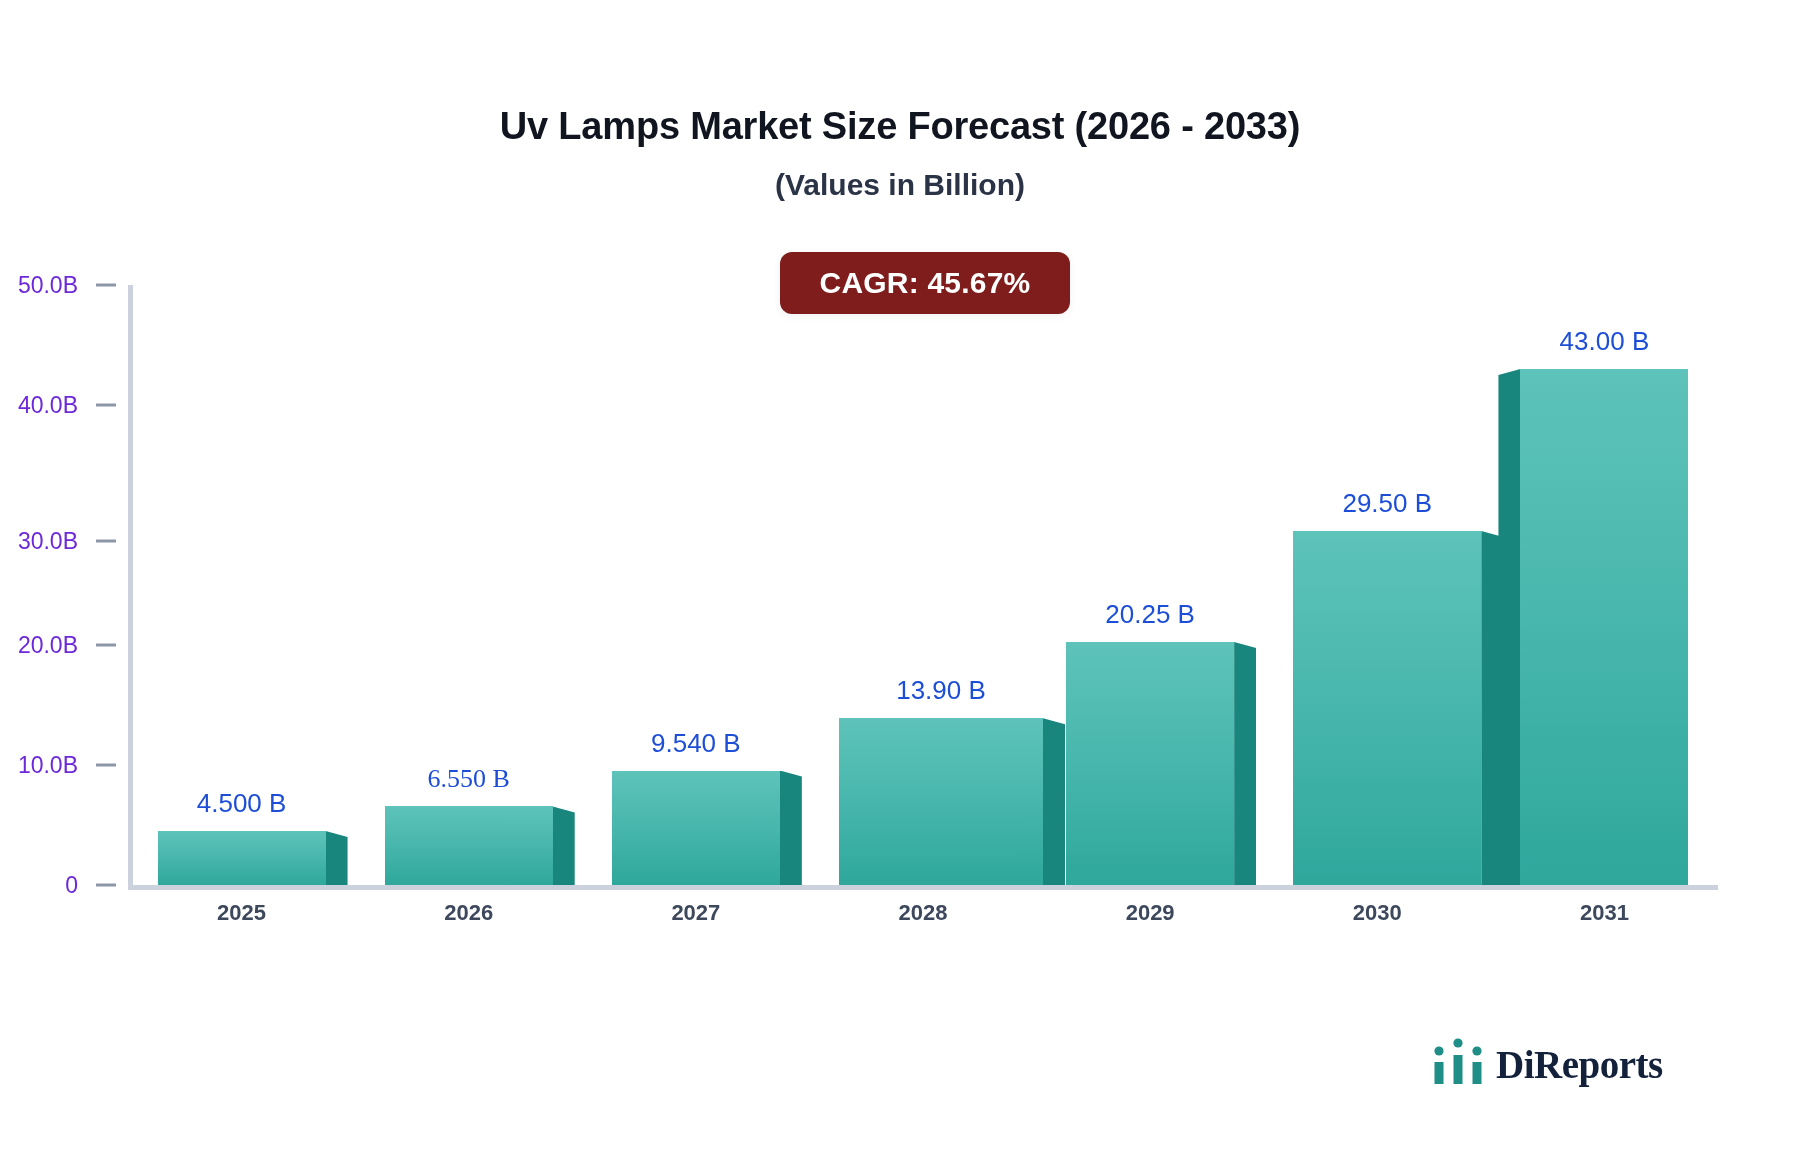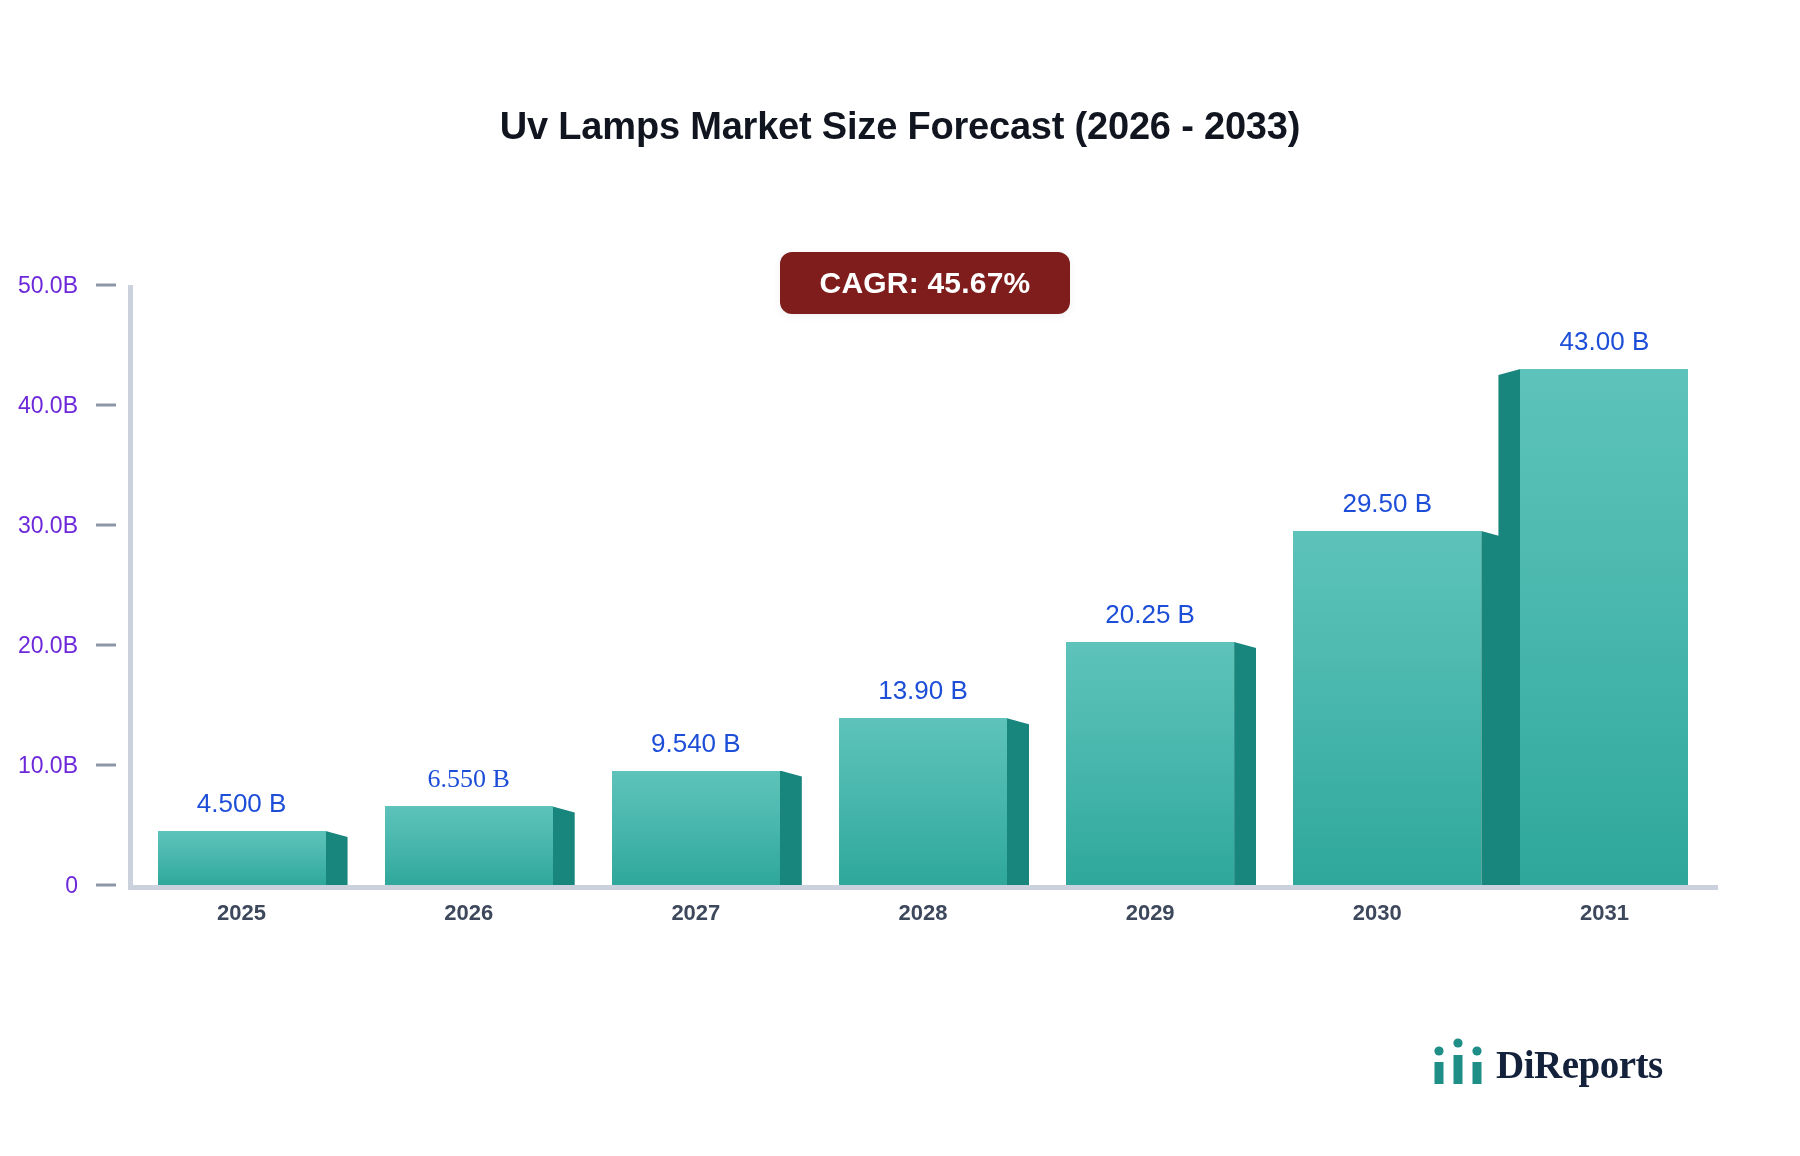--- a/index.html
+++ b/index.html
@@ -183,40 +183,41 @@
     letter-spacing: -0.5px;
     line-height: 1;
   }
 </style>
 </head>
 <body>
 
 <div id="page">
 
   <div class="title">Uv Lamps Market Size Forecast (2026 - 2033)</div>
+  <div class="subtitle">(Values in Billion)</div>
 
   <div class="cagr-badge">CAGR: 45.67%</div>
 
   <div id="plot">
     <div class="y-axis-line"></div>
     <div class="x-axis-line"></div>
     <div id="y-ticks">
         <div class="y-tick" style="top: 600px;">
           <span class="tick-label">0</span>
           <span class="tick-dash"></span>
         </div>
         <div class="y-tick" style="top: 480px;">
           <span class="tick-label">10.0B</span>
           <span class="tick-dash"></span>
         </div>
         <div class="y-tick" style="top: 360px;">
           <span class="tick-label">20.0B</span>
           <span class="tick-dash"></span>
         </div>
-        <div class="y-tick" style="top: 240px;">
+        <div class="y-tick" style="top: 256px;">
           <span class="tick-label">30.0B</span>
           <span class="tick-dash"></span>
         </div>
         <div class="y-tick" style="top: 120px;">
           <span class="tick-label">40.0B</span>
           <span class="tick-dash"></span>
         </div>
         <div class="y-tick" style="top: 0px;">
           <span class="tick-label">50.0B</span>
           <span class="tick-dash"></span>
@@ -231,21 +232,21 @@
         <div class="bar-group" style="left: 256.714px; width: 168px; height: 78.6px; font-family: Liberation Serif, serif;">
           <div class="bar-side-right"></div>
           <div class="bar-front"></div>
           <div class="bar-value">6.550 B</div>
         </div>
         <div class="bar-group" style="left: 483.857px; width: 168px; height: 114.48px;">
           <div class="bar-side-right"></div>
           <div class="bar-front"></div>
           <div class="bar-value">9.540 B</div>
         </div>
-        <div class="bar-group" style="left: 711px; width: 168px; height: 166.8px;">
+        <div class="bar-group" style="left: 711px; width: 204px; height: 166.8px;">
           <div class="bar-side-right"></div>
           <div class="bar-front"></div>
           <div class="bar-value">13.90 B</div>
         </div>
         <div class="bar-group" style="left: 938.143px; width: 168px; height: 243px;">
           <div class="bar-side-right"></div>
           <div class="bar-front"></div>
           <div class="bar-value">20.25 B</div>
         </div>
         <div class="bar-group" style="left: 1165.29px; width: 168px; height: 354px; padding-left: 20px;">

